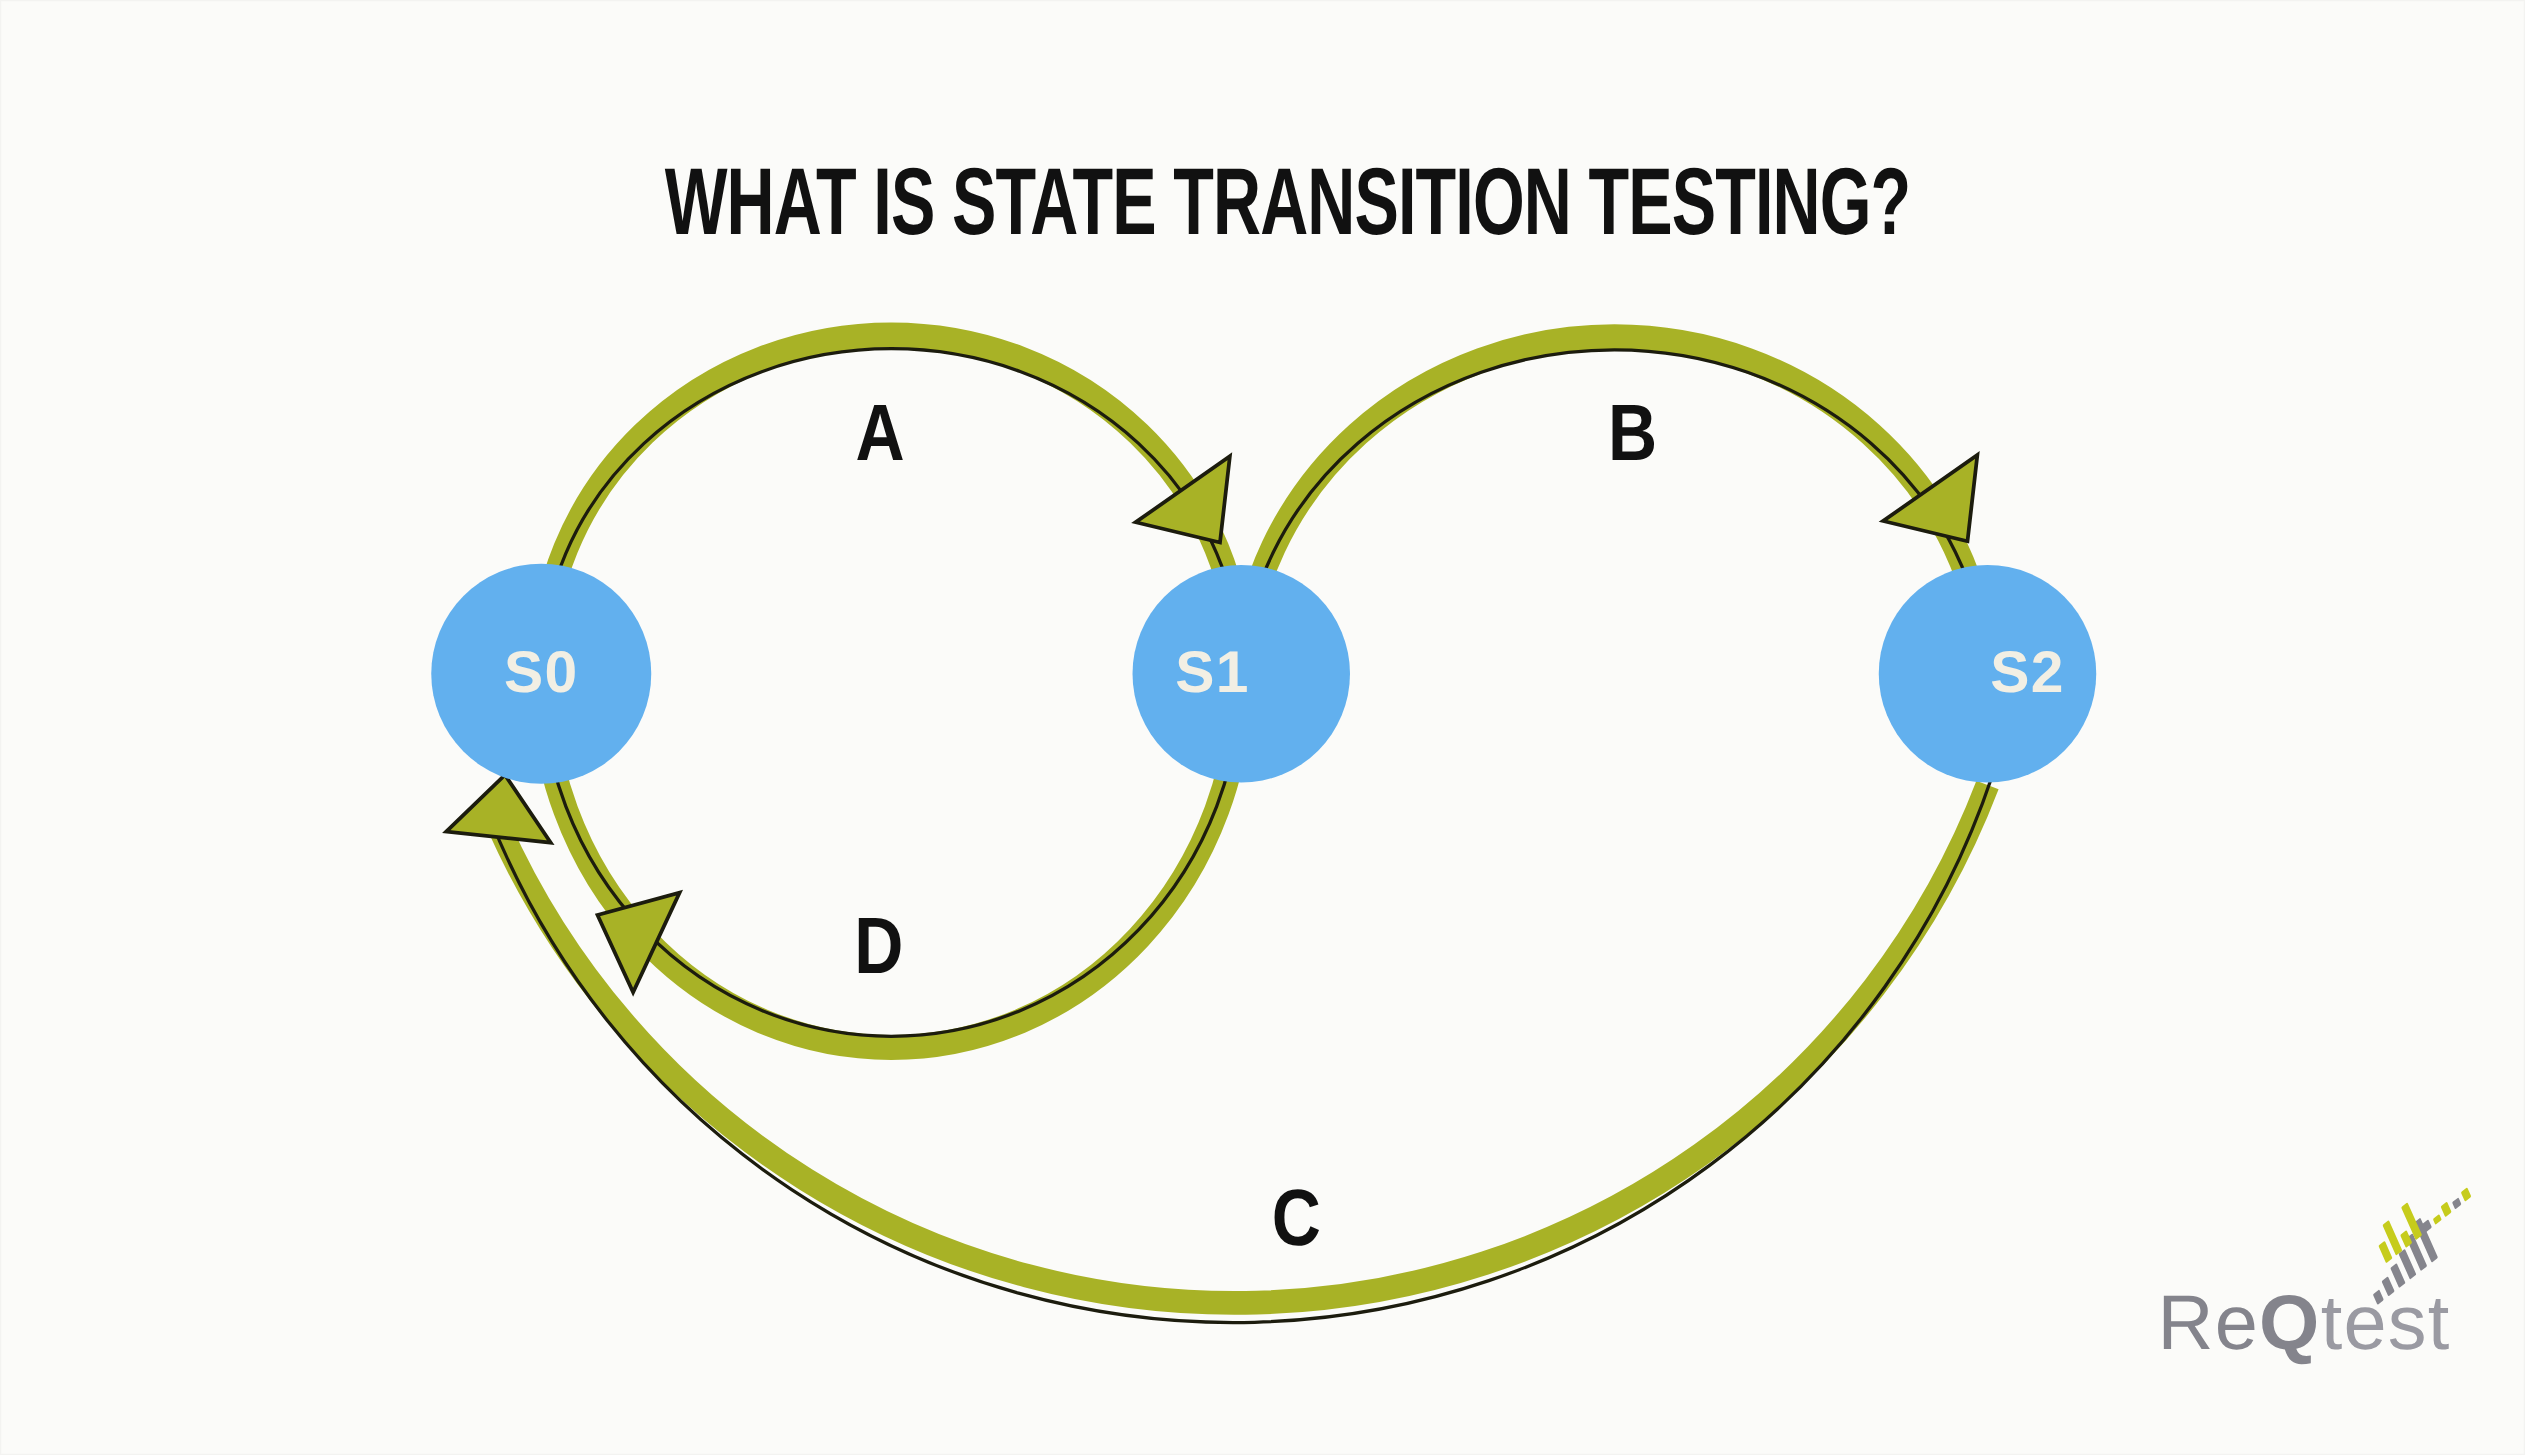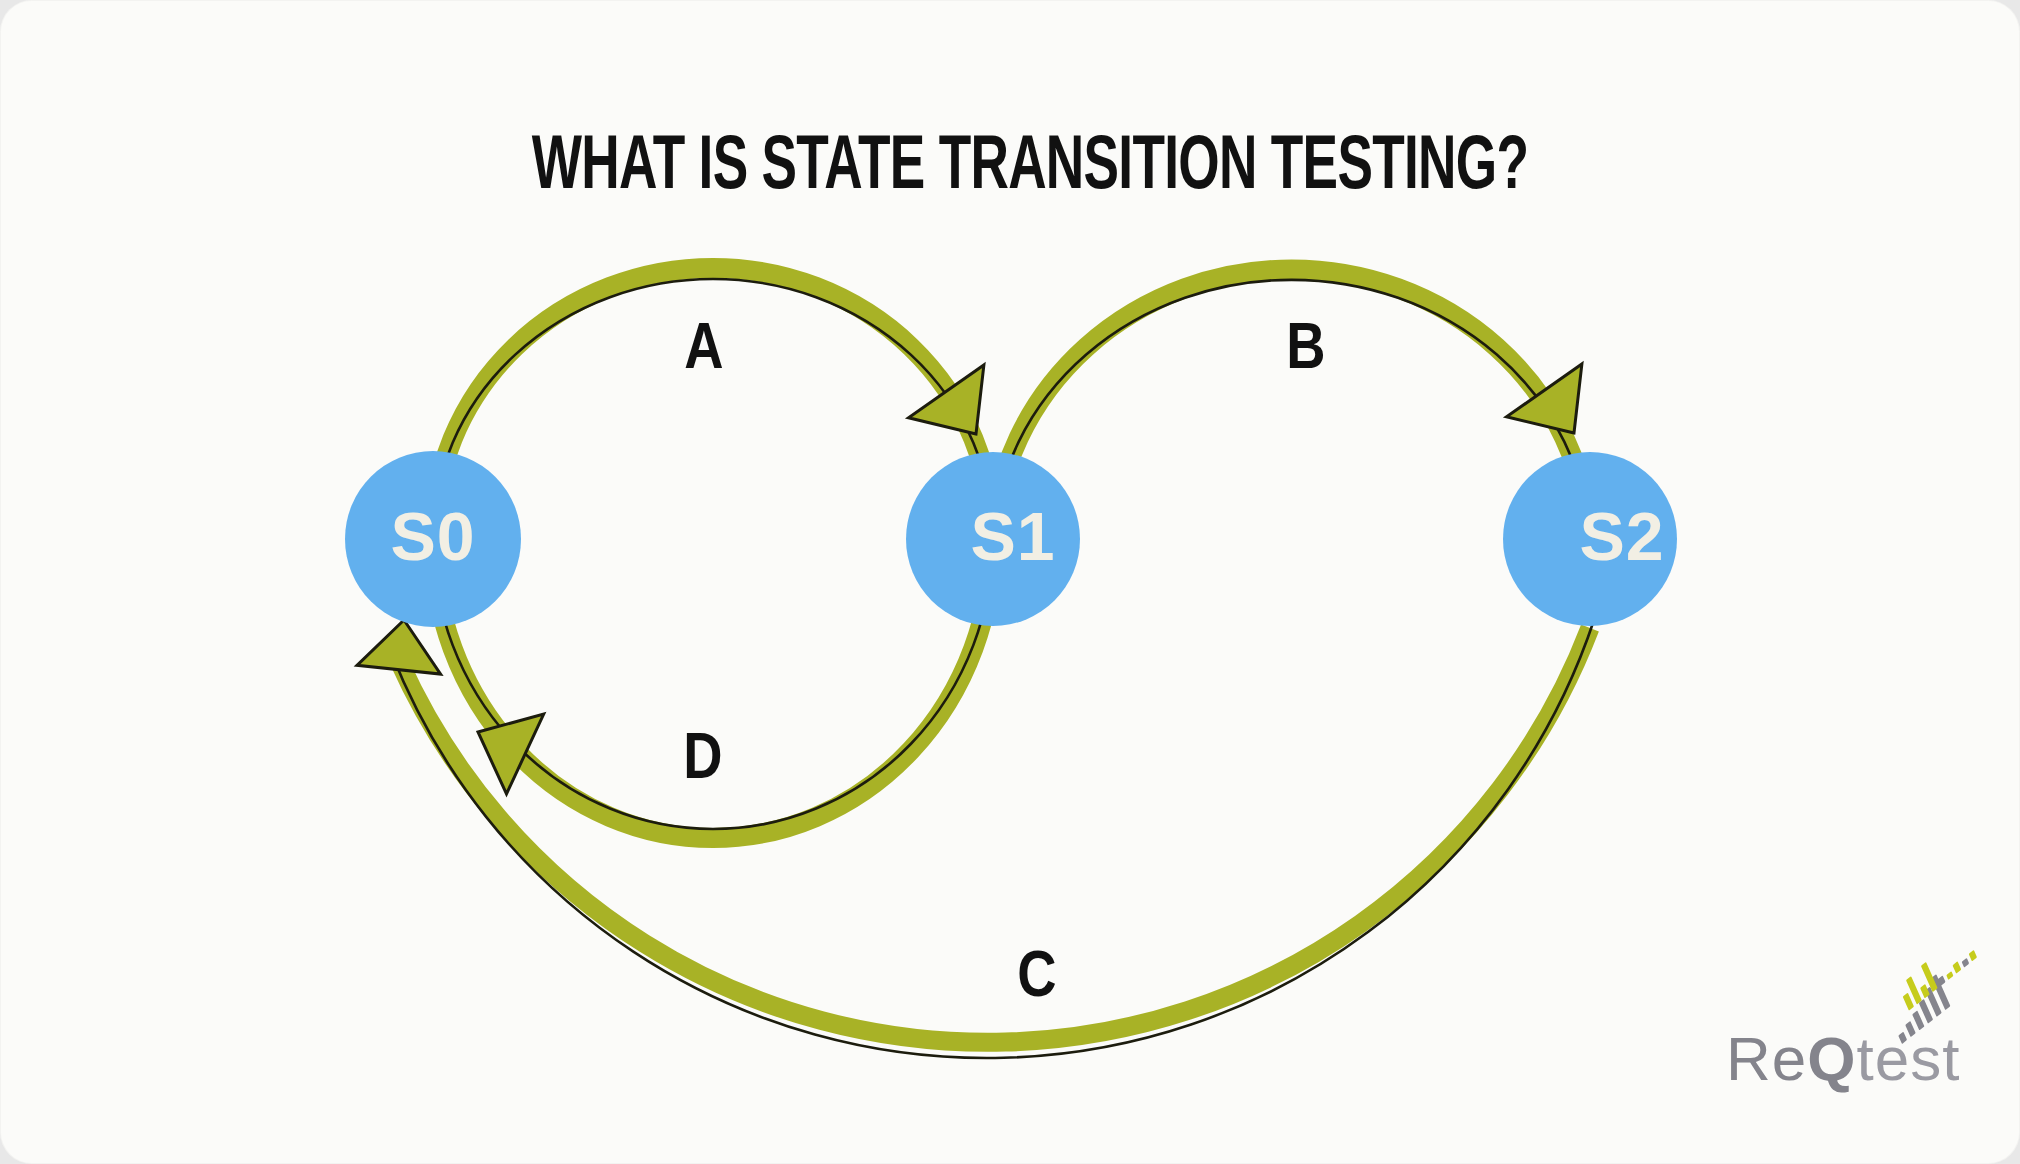--- a/index.html
+++ b/index.html
@@ -1,40 +1,39 @@
 <!DOCTYPE html>
 <html style="--background: #fbfbf9; --accent: #a8b226; --outline: #1c1c0e; --node: #62b0ee; --node-text: #f2efe4; --text: #111111; --logo-text: #84848c; --logo-text-light: #9a9aa2; --logo-gray: #85858d; --logo-yellow: #c6cc1c;"><head>
 <meta charset="utf-8">
 <style>
   html,body{margin:0;padding:0;background:#e8e8e8;}
   .canvas{
     position:relative;width:2020px;height:1164px;overflow:hidden;
     background:var(--background,#fbfbf9);
     font-family:"Liberation Sans",sans-serif;
     box-shadow:inset 0 0 0 1px rgba(0,0,0,0.03);
-    border-radius:32px;
   }
   .diagram-svg{position:absolute;left:0;top:0;width:100%;height:100%;}
   .band{fill:none;stroke:var(--accent,#a8b226);}
   .edge{fill:none;stroke:var(--outline,#1c1c0e);stroke-width:2.6px;}
   .head{fill:var(--accent,#a8b226);stroke:var(--outline,#1c1c0e);stroke-width:3px;stroke-linejoin:miter;}
   .node-circle{fill:var(--node,#62b0ee);}
   .title{
     position:absolute;left:1030px;top:118px;margin:0;white-space:nowrap;
     font-size:76px;font-weight:bold;letter-spacing:-1px;color:var(--text,#111);
     transform:translateX(-50%) scaleX(0.70);
   }
   .t-label{
     position:absolute;white-space:nowrap;
     font-size:64px;font-weight:bold;color:var(--text,#111);
     transform:translate(-50%,-50%) scaleX(0.85);
   }
   .n-label{
     position:absolute;white-space:nowrap;
-    font-size:68px;font-weight:bold;letter-spacing:1px;color:var(--node-text,#f2efe4);
+    font-size:47px;font-weight:bold;letter-spacing:1px;color:var(--node-text,#f2efe4);
     transform:translate(-50%,-54%);
   }
   .logo-text{
     position:absolute;left:1726px;top:1028px;white-space:nowrap;
     font-size:62px;color:var(--logo-text,#84848c);letter-spacing:1px;line-height:1;
   }
   .logo-q{font-weight:bold;}
   .logo-light{color:var(--logo-text-light,#9a9aa2);}
   .bar{stroke:none;}
 </style>
@@ -93,21 +92,21 @@
         <rect class="bar" x="60" y="-9" width="6.5" height="9" rx="1" fill="var(--logo-yellow,#c6cc1c)"></rect>
         <rect class="bar" x="70" y="-6" width="6.5" height="6" rx="1" fill="var(--logo-gray,#85858d)"></rect>
         <rect class="bar" x="80" y="-8" width="6.5" height="8" rx="1" fill="var(--logo-yellow,#c6cc1c)"></rect>
       </g>
     </g>
   </svg>
 
   <h1 class="title">WHAT IS STATE TRANSITION TESTING?</h1>
 
   <div class="n-label" style="left:433px;top:539px;">S0</div>
-  <div class="n-label" style="left:1013px;top:539px;">S1</div>
+  <div class="n-label" style="left:970px;top:539px;">S1</div>
   <div class="n-label" style="left:1590px;top:539px;margin-left:32px;">S2</div>
 
   <div class="t-label" style="left:704px;top:346px;">A</div>
   <div class="t-label" style="left:1306px;top:346px;">B</div>
   <div class="t-label" style="left:1037px;top:974px;">C</div>
   <div class="t-label" style="left:703px;top:756px;">D</div>
 
   <div class="logo-text"><span>Re</span><span class="logo-q">Q</span><span class="logo-light">test</span></div>
 
 </div>

